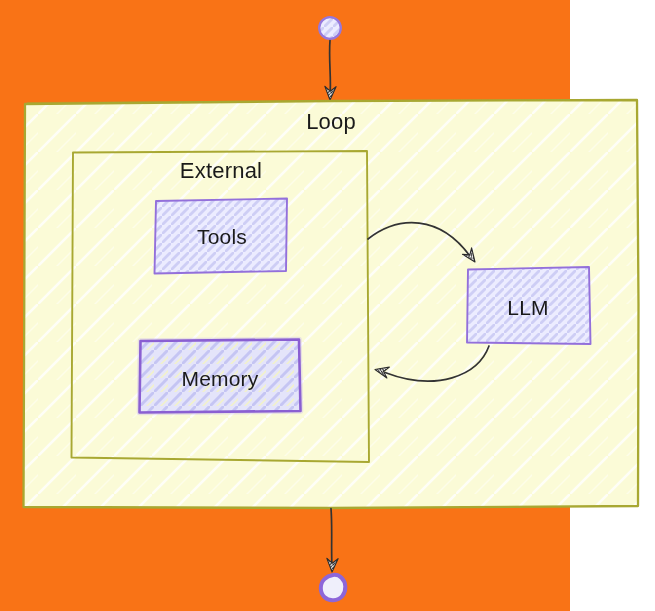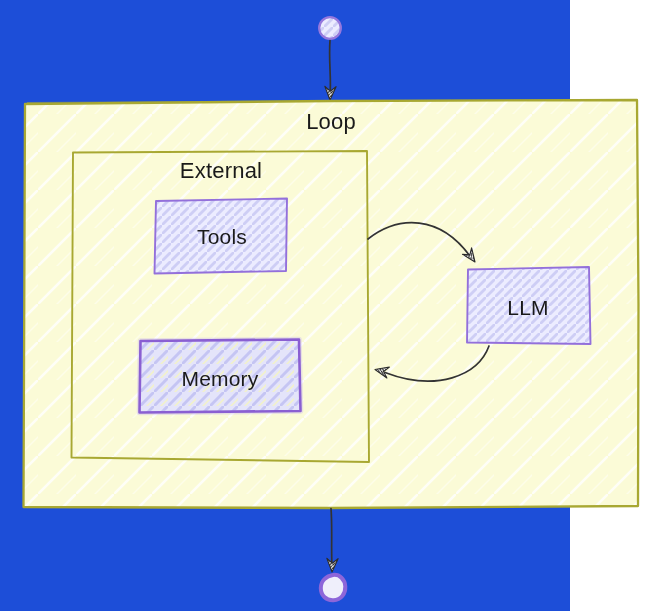--- a/index.html
+++ b/index.html
@@ -7,21 +7,21 @@
     padding: 0;
     background: #ffffff;
     width: 655px;
     height: 611px;
     overflow: hidden;
   }
   .stage {
     position: relative;
     width: 570px;
     height: 611px;
-    background: #1d4ed8;
+    background: #f97316;
   }
   svg { display: block; }
   .label {
     font-family: "Liberation Sans", "DejaVu Sans", sans-serif;
     fill: #1a1a1a;
     letter-spacing: 0.2px;
   }
   .container-label { font-size: 22px; }
   .node-label { font-size: 21px; }
   .container-border {

